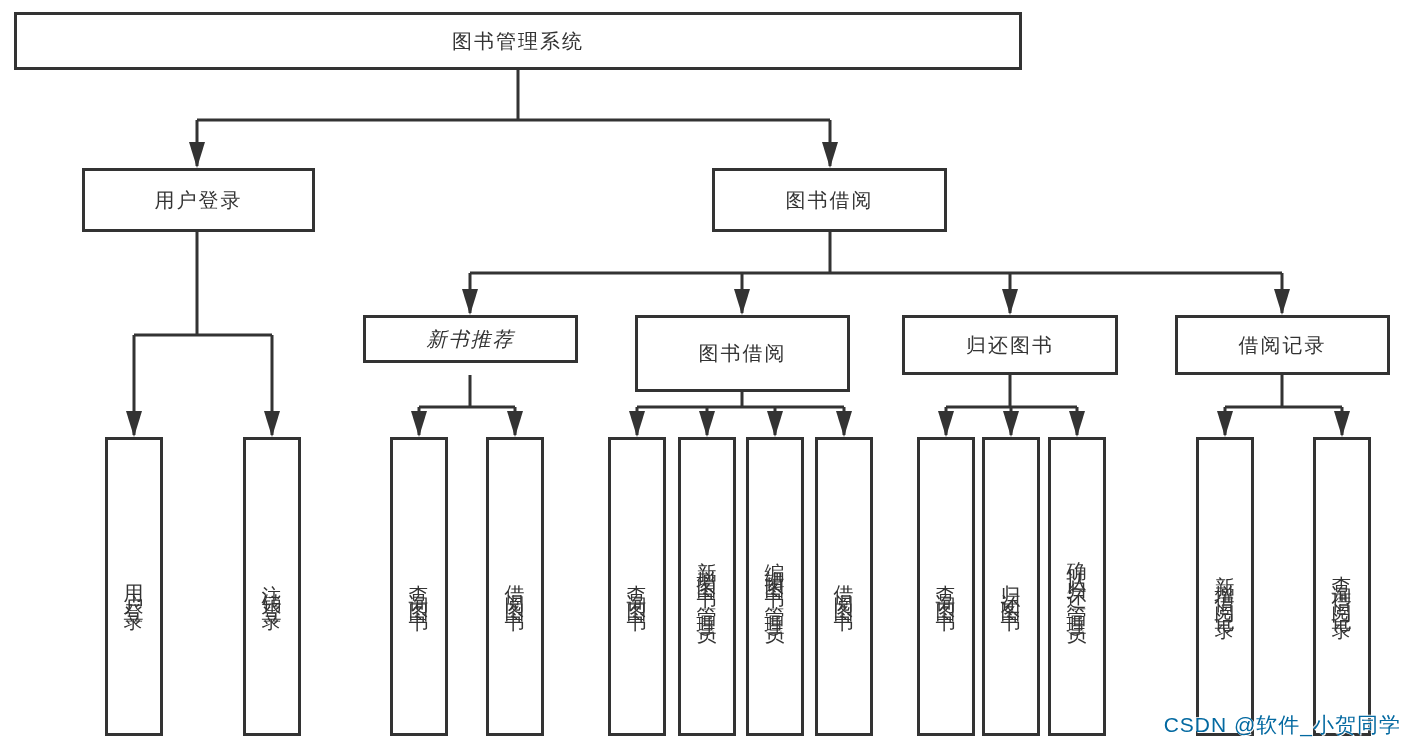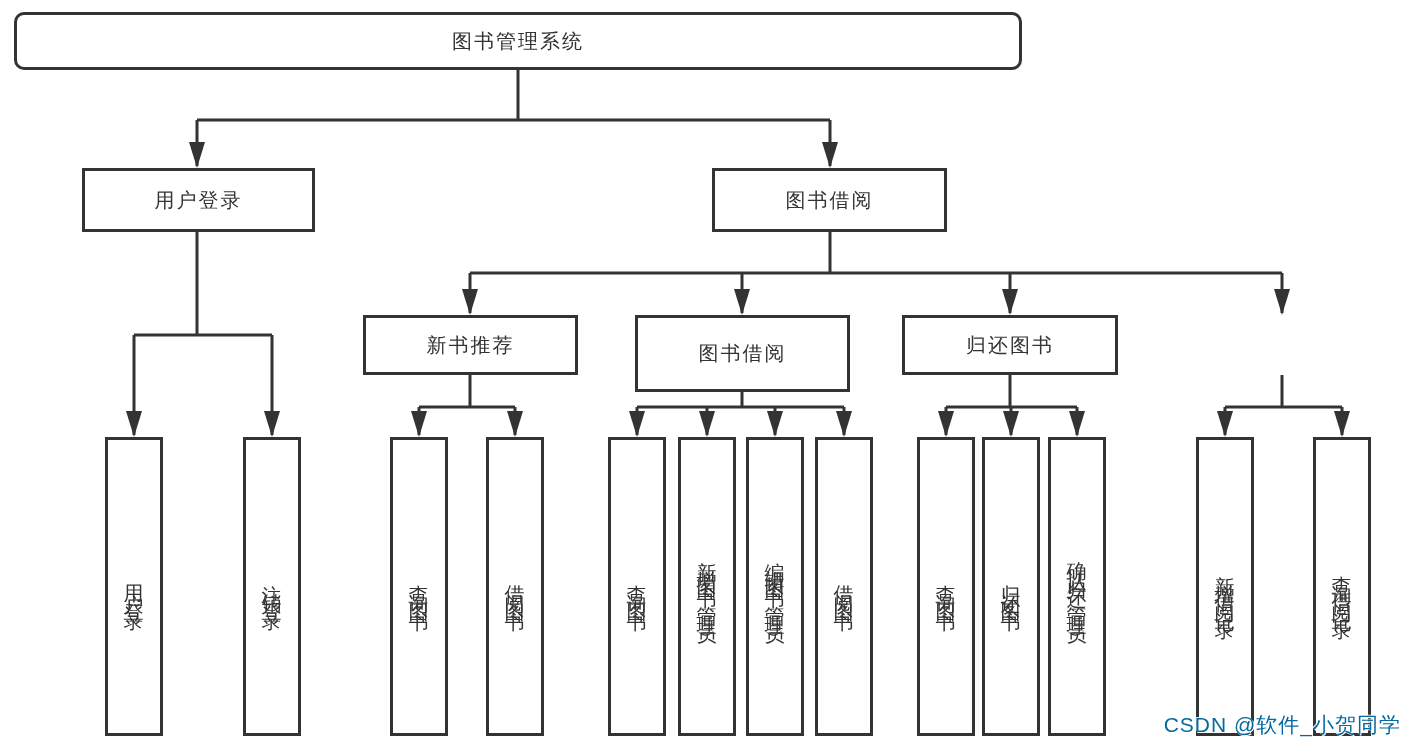--- a/index.html
+++ b/index.html
@@ -100,39 +100,42 @@
       <polygon points="767,411 783,411 775,437"></polygon>
       <polygon points="836,411 852,411 844,437"></polygon>
       <polygon points="938,411 954,411 946,437"></polygon>
       <polygon points="1003,411 1019,411 1011,437"></polygon>
       <polygon points="1069,411 1085,411 1077,437"></polygon>
       <polygon points="1217,411 1233,411 1225,437"></polygon>
       <polygon points="1334,411 1350,411 1342,437"></polygon>
     </g>
   </svg>
 
-  <div class="hnode" style="left:14px; top:12px; width:1008px; height:58px;border-radius:10px;">
+  <div class="hnode" style="left:14px; top:12px; width:1008px; height:58px;">
     <span class="hlabel">图书管理系统</span>
   </div>
 
   <div class="hnode" style="left:82px; top:168px; width:233px; height:64px;">
     <span class="hlabel">用户登录</span>
   </div>
   <div class="hnode" style="left:712px; top:168px; width:235px; height:64px;">
     <span class="hlabel">图书借阅</span>
   </div>
 
-  <div class="hnode" style="left:363px; top:315px; width:215px; height:60px;">
+  <div class="hnode" style="left:363px; top:315px; width:215px; height:48px;font-style:italic;">
     <span class="hlabel">新书推荐</span>
   </div>
   <div class="hnode" style="left:635px; top:315px; width:215px; height:77px;">
     <span class="hlabel">图书借阅</span>
   </div>
   <div class="hnode" style="left:902px; top:315px; width:216px; height:60px;">
     <span class="hlabel">归还图书</span>
+  </div>
+  <div class="hnode" style="left:1175px; top:315px; width:215px; height:60px;">
+    <span class="hlabel">借阅记录</span>
   </div>
 
   <div class="vnode" style="left:105px;">
     <span class="vlabel">用户登录</span>
   </div>
   <div class="vnode" style="left:243px;">
     <span class="vlabel">注销登录</span>
   </div>
 
   <div class="vnode" style="left:390px;">

